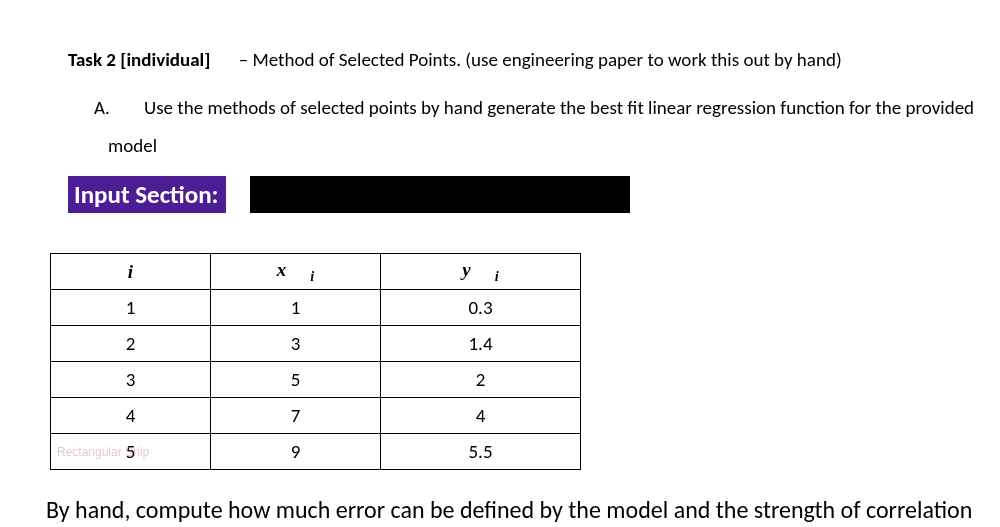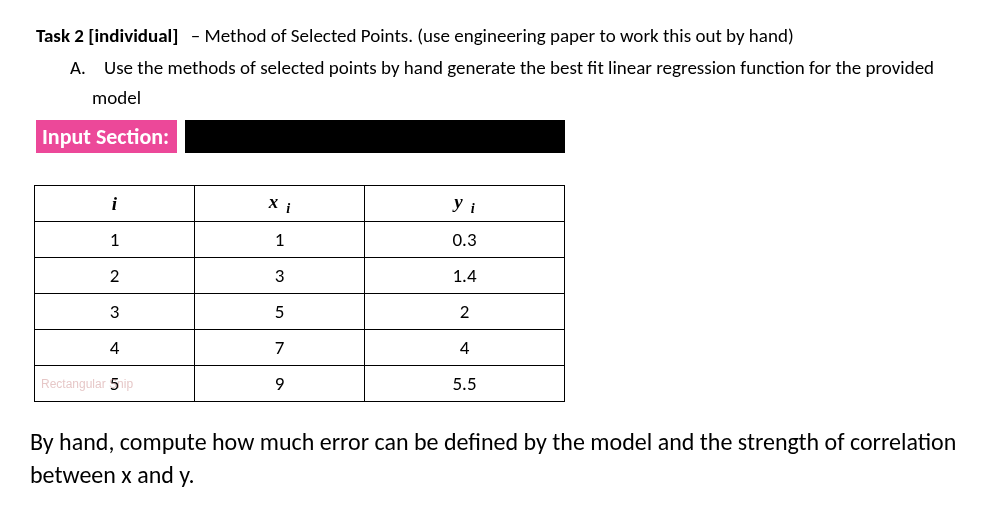--- a/index.html
+++ b/index.html
@@ -1,16 +1,16 @@
 <!DOCTYPE html>
 <html><head>
   <meta charset="utf-8">
   <style>
     * {
-      margin: 4px;
+      margin: 12px;
       padding: 0;
       box-sizing: border-box;
     }
     body {
       font-family: Calibri, Arial, sans-serif;
       font-size: 19px;
       color: #000;
       background: #fff;
       padding: 12px 20px;
       width: 1000px;
@@ -35,24 +35,24 @@
       width: 26px;
       text-indent: 0;
     }
     .input-section-row {
       display: flex;
       align-items: stretch;
       margin-top: 2px;
       margin-bottom: 28px;
     }
     .input-section-label {
-      background: #ec4899;
+      background: #4c1d95;
       color: #fff;
       font-weight: bold;
-      font-size: 22px;
+      font-size: 25px;
       padding: 3px 8px 3px 6px;
       display: inline-block;
     }
     .input-section-bar {
       background: #000;
       height: auto;
       flex: 0 0 380px;
     }
     table.data {
       border-collapse: collapse;

